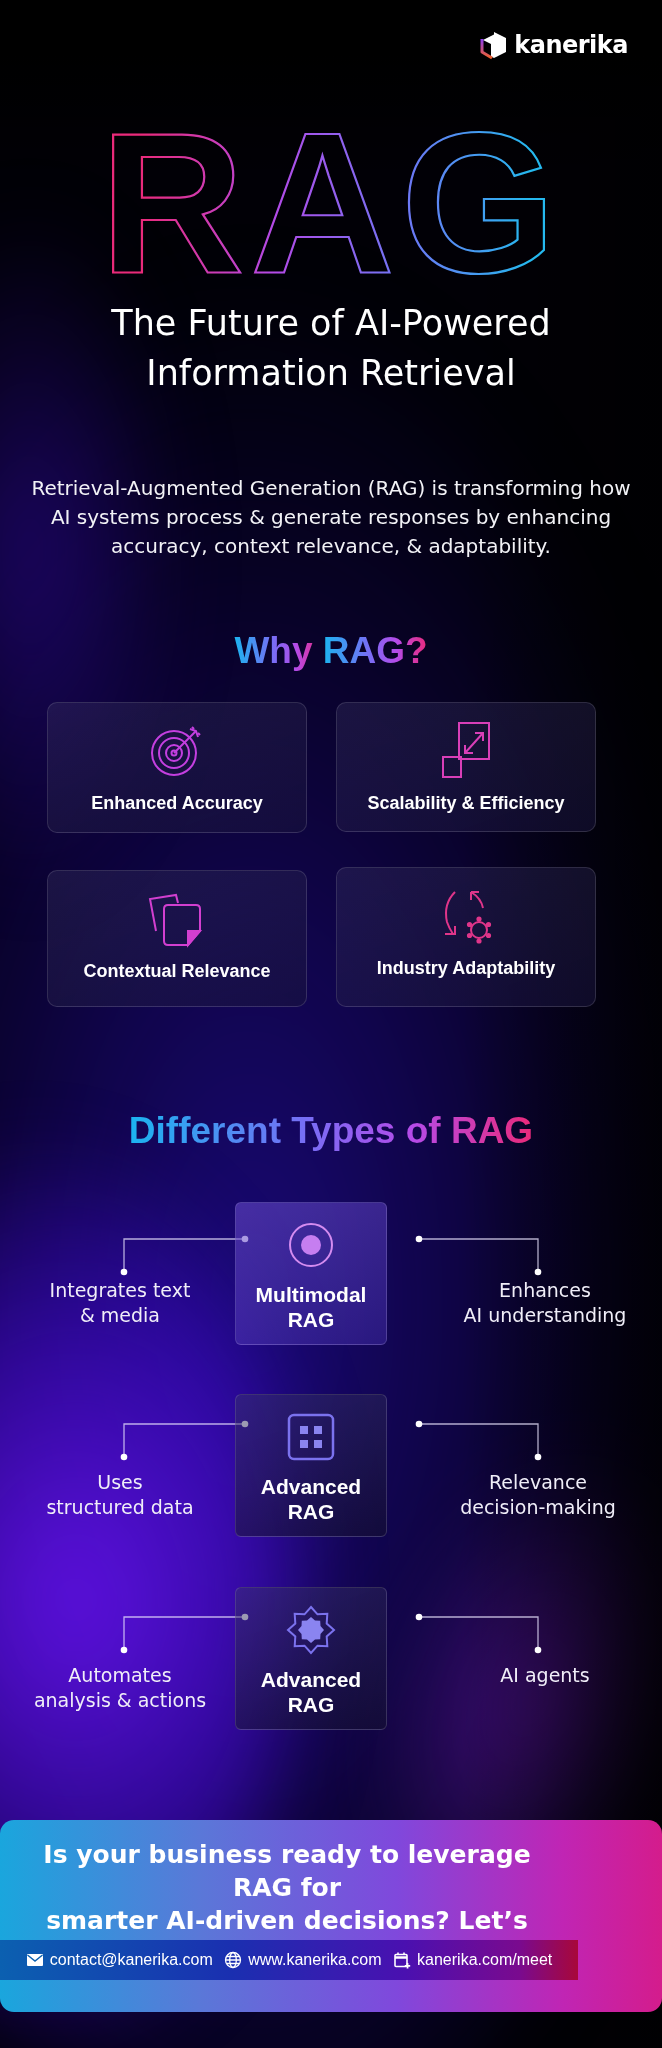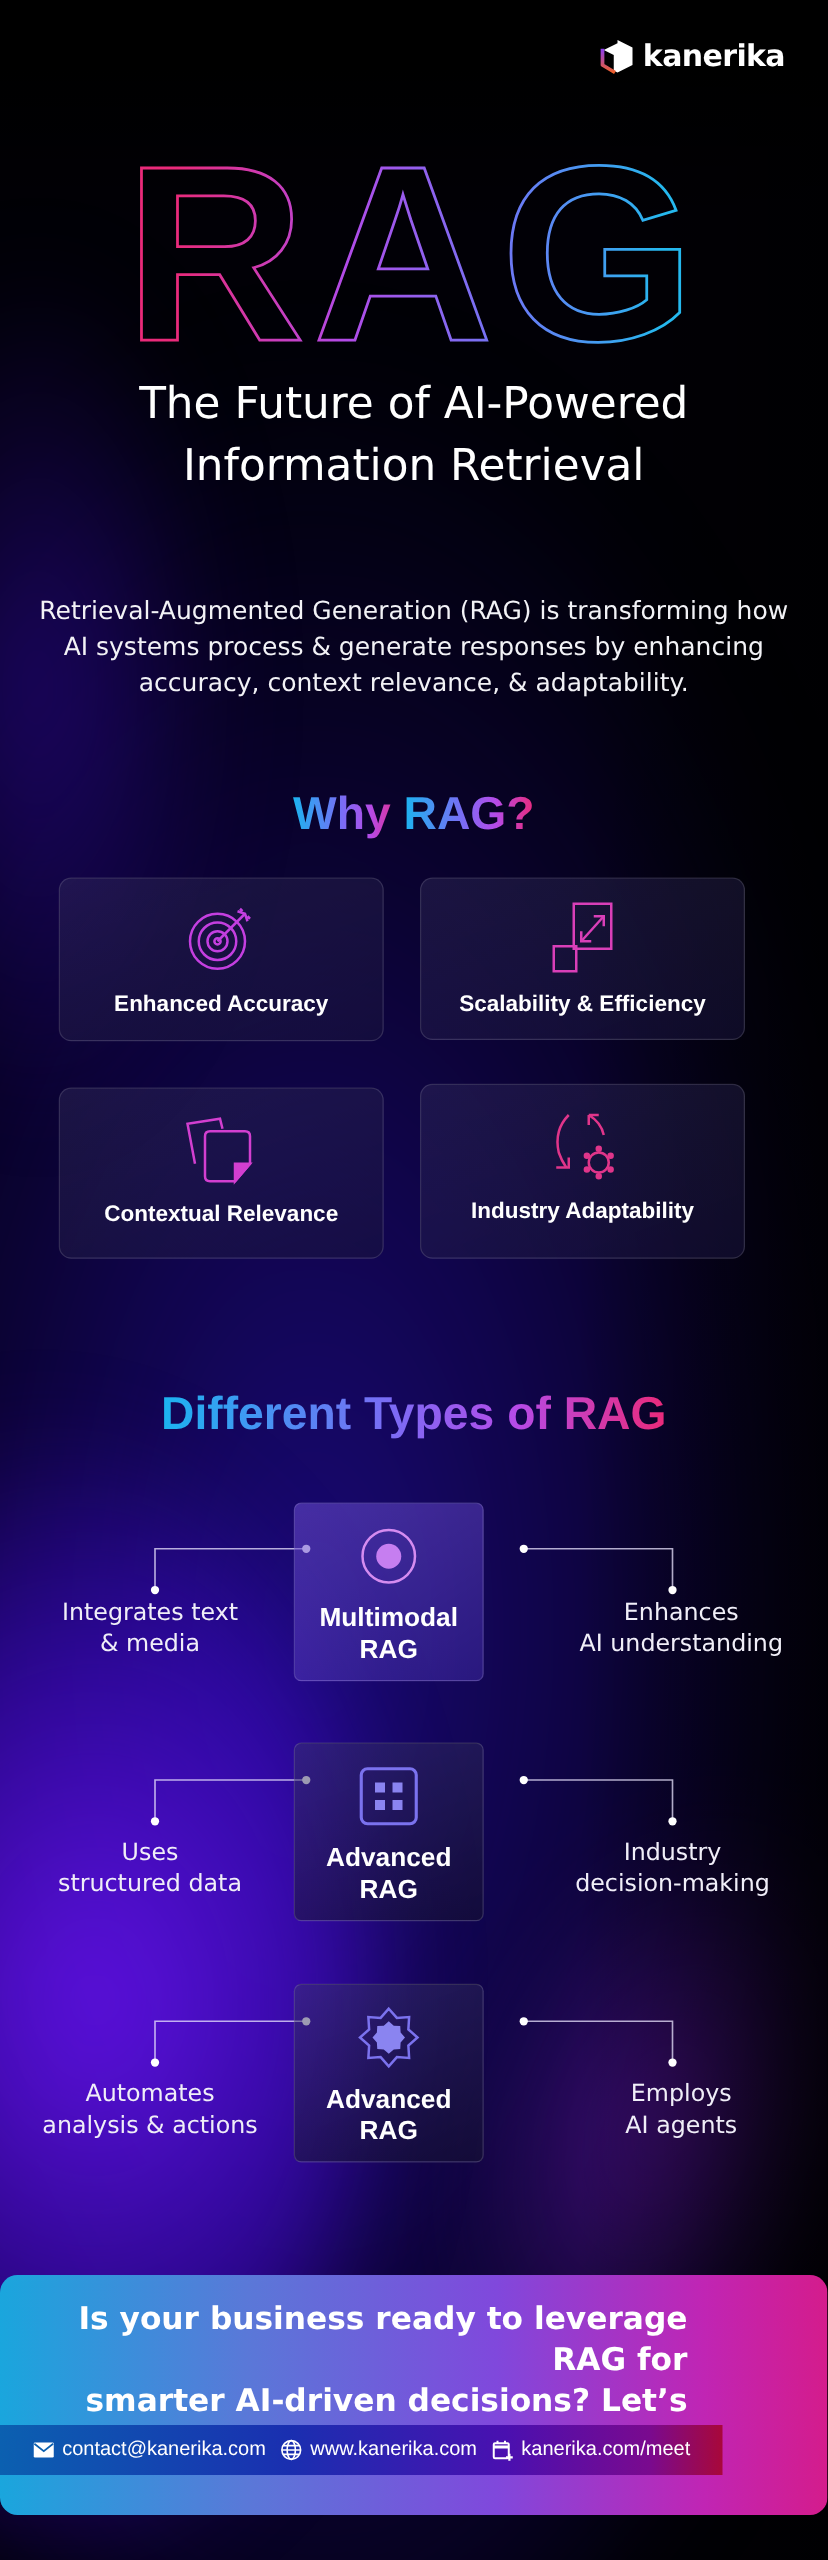--- a/index.html
+++ b/index.html
@@ -41,21 +41,21 @@
   .tb2, .tb3 { background: linear-gradient(160deg, rgba(60,55,110,0.45), rgba(20,15,50,0.65)); }
   .type-icon { width: 50px; height: 50px; margin-top: 17px; }
   .type-label { margin-top: 12px; text-align: center; font-family: "Liberation Sans", sans-serif; font-weight: bold; font-size: 21px; line-height: 25px; color: #fff; }
 
   .side-text { position: absolute; width: 230px; text-align: center; font-family: "DejaVu Sans", sans-serif; font-size: 19px; line-height: 25px; color: #f0eef8; }
 
   svg.conn { position: absolute; left: 0; width: 662px; height: 60px; overflow: visible; }
 
   
   .cta { left: 0; top: 1820px; width: 662px; height: 192px; border-radius: 14px; background: linear-gradient(90deg, #1aa6dd 0%, #5a78d8 30%, #8048dc 60%, #c025b4 85%, #d41c8c 100%); overflow: hidden; }
-  .cta-text { position: absolute; left: 0; top: 18px; width: 550px; text-align: right; font-family: "DejaVu Sans", sans-serif; font-size: 25px; line-height: 33px; color: #fff; font-weight: bold; }
+  .cta-text { position: absolute; left: 12px; top: 18px; width: 550px; text-align: center; font-family: "DejaVu Sans", sans-serif; font-size: 25px; line-height: 33px; color: #fff; font-weight: bold; }
   .contact-bar { position: absolute; left: 0; top: 120px; width: 578px; height: 40px; background: linear-gradient(90deg, #0b60b0 0%, #1a2fb0 40%, #4a10b0 70%, #7a0a8e 90%, #a8083a 100%); display: flex; align-items: center; justify-content: space-around; padding: 0 20px; }
   .contact-item { display: flex; align-items: center; gap: 6px; font-family: "Liberation Sans", sans-serif; font-size: 16px; color: #fff; }
   .contact-item svg { width: 18px; height: 18px; }
 </style>
 </head>
 <body>
 
 <div class="bg">
   <div class="glow g1"></div>
   <div class="glow g4"></div>
@@ -209,21 +209,21 @@
   <div class="type-label">
     <div>Advanced</div>
     <div>RAG</div>
   </div>
 </div>
 <div class="side-text" style="left:5px; top:1470px;">
   <div>Uses</div>
     <div>structured data</div>
 </div>
 <div class="side-text" style="left:423px; top:1470px;">
-  <div>Industry</div>
+  <div>Relevance</div>
     <div>decision-making</div>
 </div>
 
 <svg class="conn" style="top:1588px;">
   <g stroke="rgba(235,230,255,0.75)" stroke-width="1.3" fill="none">
     <path d="M245 29 L124 29 L124 62"></path>
     <path d="M419 29 L538 29 L538 62"></path>
   </g>
   <g fill="#fff">
     <circle cx="245" cy="29" r="3.3"></circle>
@@ -242,21 +242,20 @@
   <div class="type-label">
     <div>Advanced</div>
     <div>RAG</div>
   </div>
 </div>
 <div class="side-text" style="left:5px; top:1663px;">
   <div>Automates</div>
     <div>analysis &amp; actions</div>
 </div>
 <div class="side-text" style="left:430px; top:1663px;">
-  <div>Employs</div>
     <div>AI agents</div>
 </div>
 
 <div class="abs cta">
   <div class="cta-text">
     <div>Is your business ready to leverage RAG for</div>
     <div>smarter AI-driven decisions? Let’s talk!</div>
   </div>
   <div class="contact-bar">
     <div class="contact-item">

